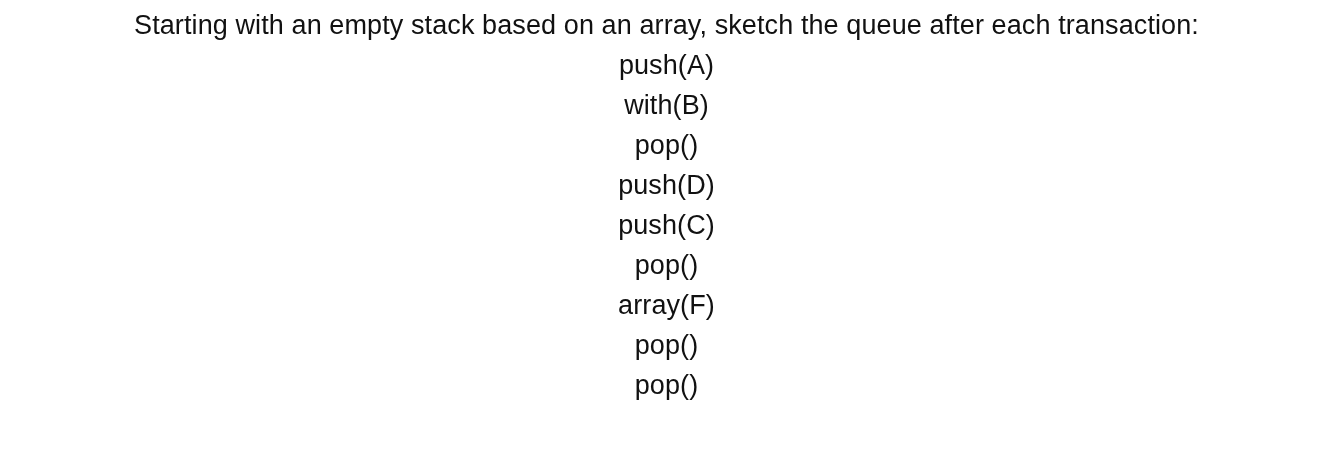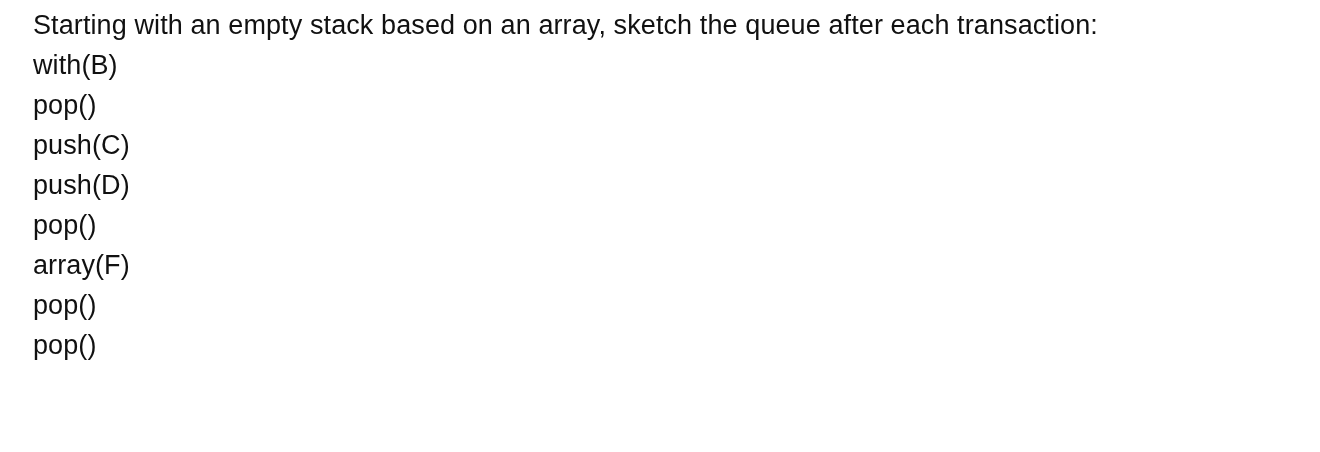--- a/index.html
+++ b/index.html
@@ -19,28 +19,30 @@
     height: 452px;
     padding: 5px 20px 0 33px;
     background: #ffffff;
   }
   .line {
     font-size: 27px;
     line-height: 40px;
     color: #111111;
     white-space: nowrap;
     letter-spacing: 0.1px;
+    text-align: center;
   }
 </style>
 </head>
 <body>
 
 <div class="page">
   <div class="line">Starting with an empty stack based on an array, sketch the queue after each transaction:</div>
+  <div class="line">push(A)</div>
   <div class="line">with(B)</div>
   <div class="line">pop()</div>
+  <div class="line">push(D)</div>
   <div class="line">push(C)</div>
-  <div class="line">push(D)</div>
   <div class="line">pop()</div>
   <div class="line">array(F)</div>
   <div class="line">pop()</div>
   <div class="line">pop()</div>
 </div>
 
 </body></html>

